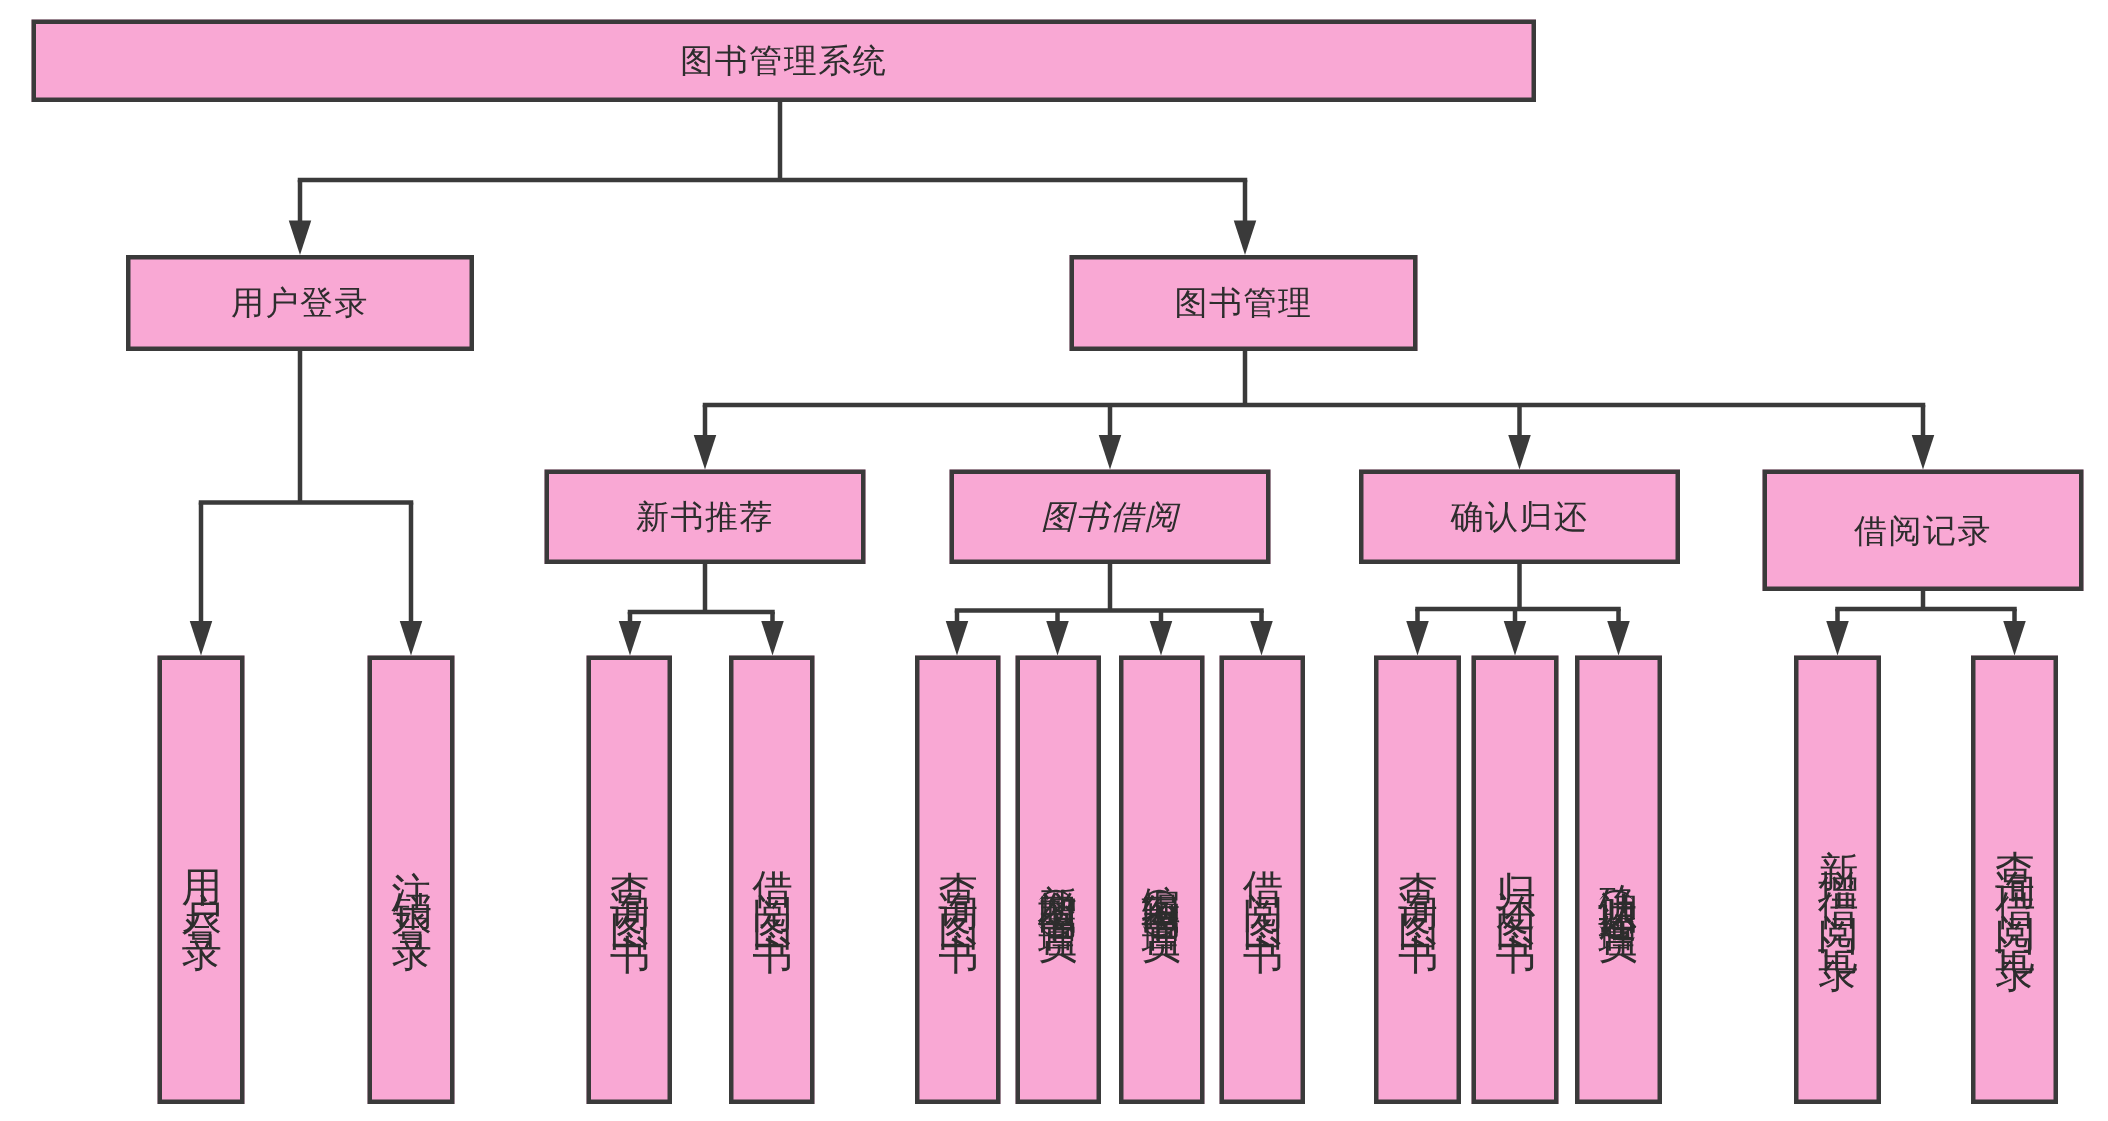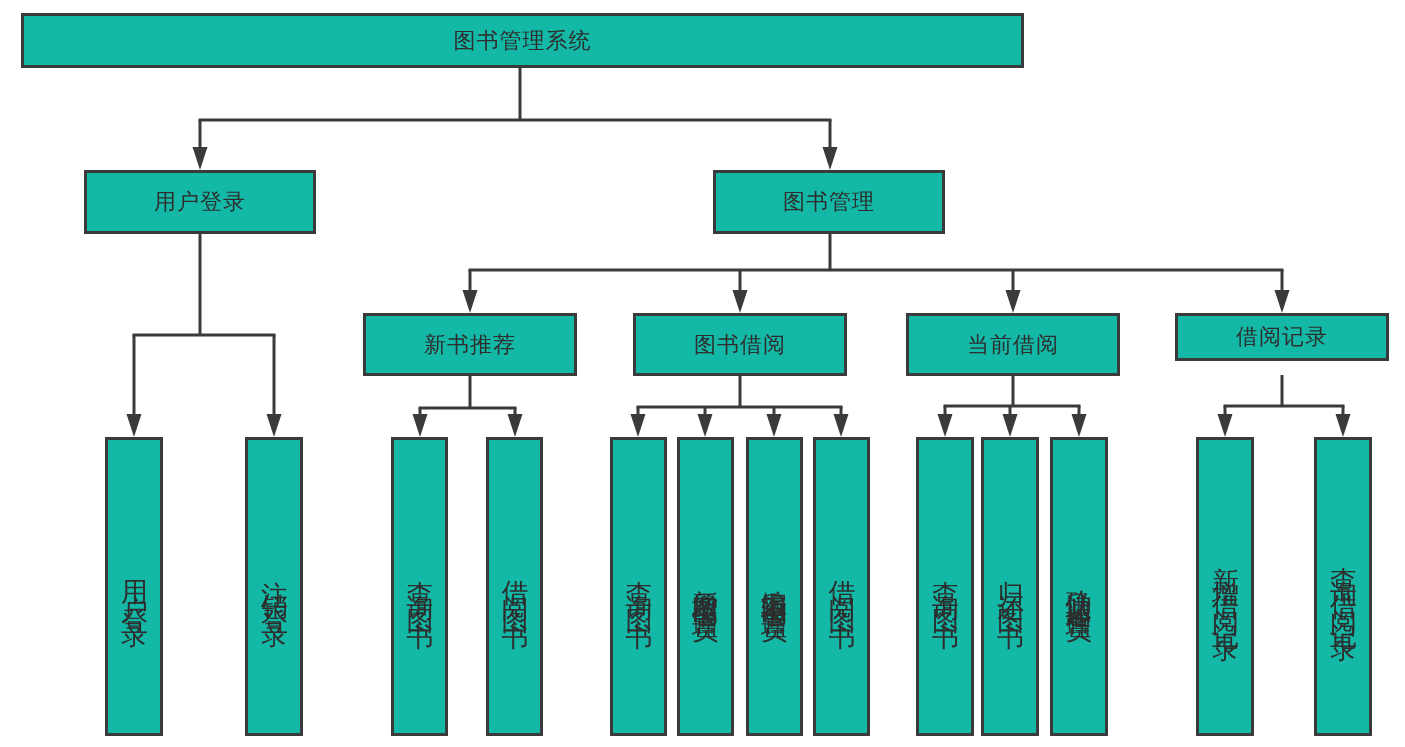--- a/index.html
+++ b/index.html
@@ -25,21 +25,21 @@
     stroke: var(--line, #3a3a3a);
     stroke-width: 3;
   }
   #connector-layer polygon {
     fill: var(--line, #3a3a3a);
   }
   .node {
     position: absolute;
     box-sizing: border-box;
     border: 3px solid var(--line, #3a3a3a);
-    background: #14b8a6;
+    background: #f9a8d4;
     color: var(--text, #2d2d2d);
     display: flex;
     align-items: center;
     justify-content: center;
     font-size: 22px;
     letter-spacing: 1px;
     white-space: nowrap;
   }
   .node.vertical {
     writing-mode: vertical-rl;
@@ -119,23 +119,23 @@
       <line x1="1225" y1="406" x2="1225" y2="417"></line>
       <polygon points="1217.5,414 1232.5,414 1225,437"></polygon>
       <line x1="1343" y1="406" x2="1343" y2="417"></line>
       <polygon points="1335.5,414 1350.5,414 1343,437"></polygon>
     </svg>
   <div id="node-layer">
       <div class="node" style="left: 21px; top: 13px; width: 1003px; height: 55px;">图书管理系统</div>
       <div class="node" style="left: 84px; top: 170px; width: 232px; height: 64px;">用户登录</div>
       <div class="node" style="left: 713px; top: 170px; width: 232px; height: 64px; text-align: center;">图书管理</div>
       <div class="node" style="left: 363px; top: 313px; width: 214px; height: 63px;">新书推荐</div>
-      <div class="node" style="left: 633px; top: 313px; width: 214px; height: 63px;">图书借阅</div>
-      <div class="node" style="left: 906px; top: 313px; width: 214px; height: 63px;">当前借阅</div>
-      <div class="node" style="left: 1175px; top: 313px; width: 214px; height: 48px;">借阅记录</div>
+      <div class="node" style="left: 633px; top: 313px; width: 214px; height: 63px; font-style: italic;">图书借阅</div>
+      <div class="node" style="left: 906px; top: 313px; width: 214px; height: 63px;">确认归还</div>
+      <div class="node" style="left: 1175px; top: 313px; width: 214px; height: 81px;">借阅记录</div>
       <div class="node vertical" style="left: 105px; top: 437px; width: 58px; height: 299px;">用户登录</div>
       <div class="node vertical" style="left: 245px; top: 437px; width: 58px; height: 299px;">注销登录</div>
       <div class="node vertical" style="left: 391px; top: 437px; width: 57px; height: 299px;">查询图书</div>
       <div class="node vertical" style="left: 486px; top: 437px; width: 57px; height: 299px;">借阅图书</div>
       <div class="node vertical" style="left: 610px; top: 437px; width: 57px; height: 299px;">查询图书</div>
       <div class="node vertical tight" style="left: 677px; top: 437px; width: 57px; height: 299px;">新增图书（管理员）</div>
       <div class="node vertical tight" style="left: 746px; top: 437px; width: 57px; height: 299px;">编辑图书（管理员）</div>
       <div class="node vertical" style="left: 813px; top: 437px; width: 57px; height: 299px;">借阅图书</div>
       <div class="node vertical" style="left: 916px; top: 437px; width: 58px; height: 299px;">查询图书</div>
       <div class="node vertical" style="left: 981px; top: 437px; width: 58px; height: 299px;">归还图书</div>

